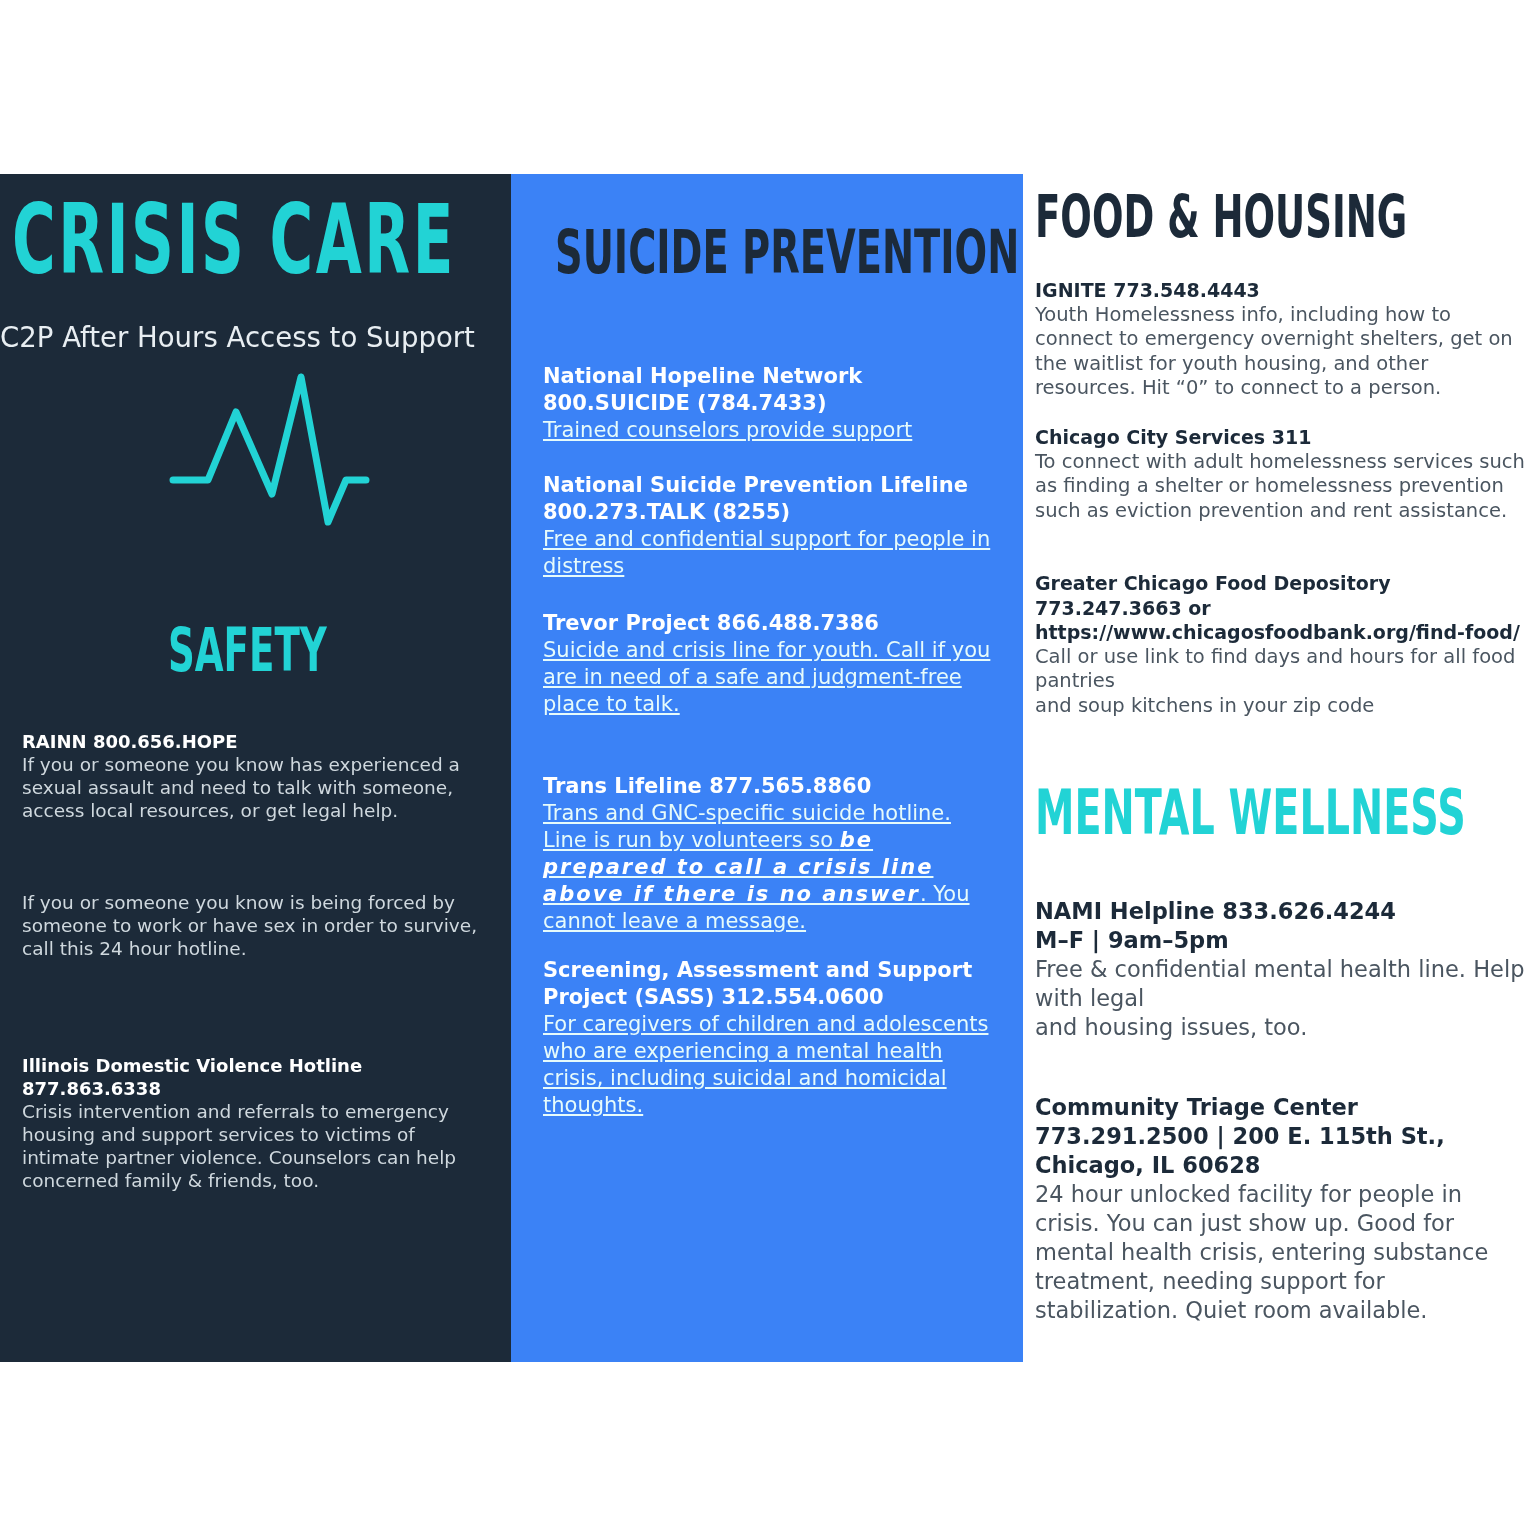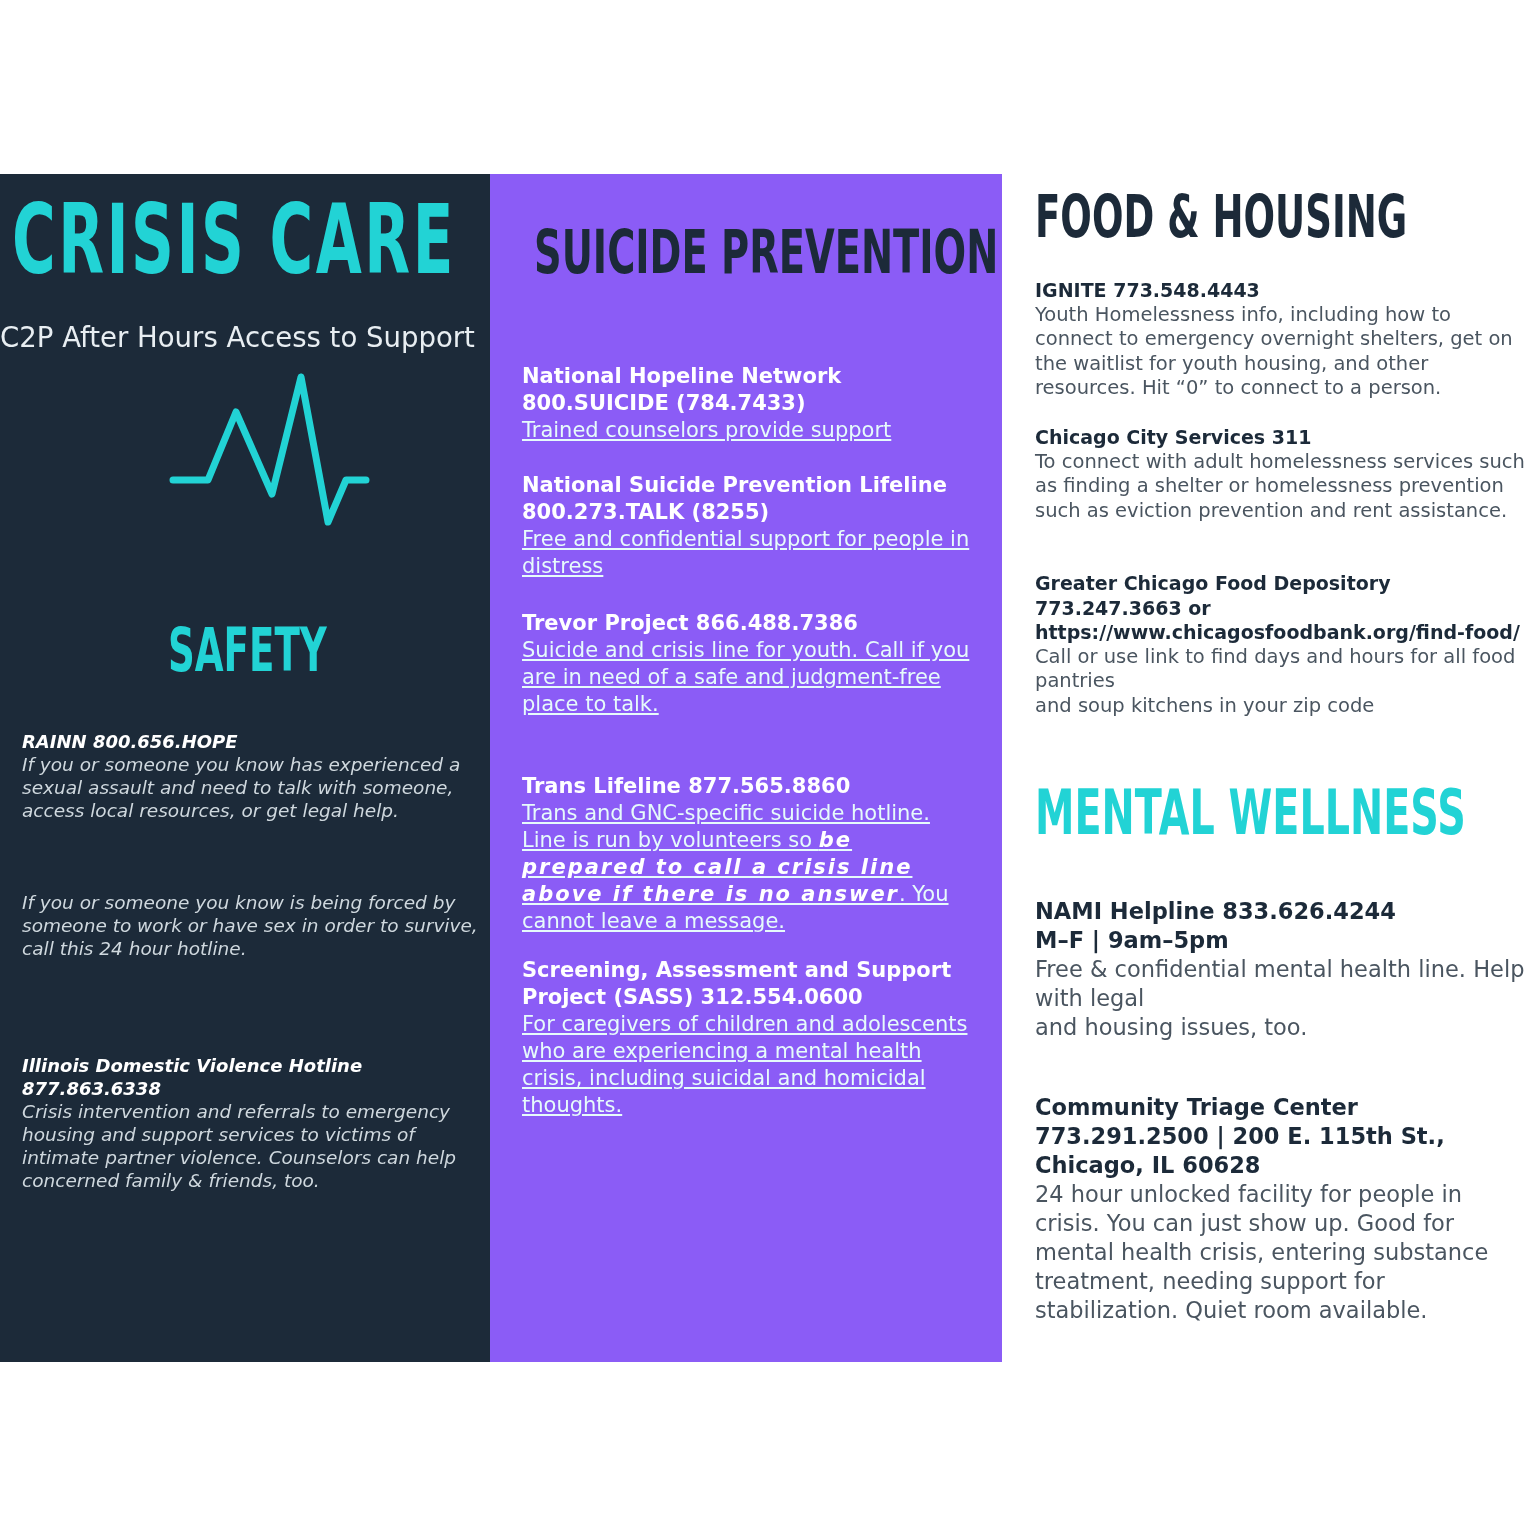--- a/index.html
+++ b/index.html
@@ -1,36 +1,36 @@
 <!DOCTYPE html>
 <html><head>
 <meta charset="utf-8">
 <style>
   html, body { margin:0; padding:0; }
   body { width:1536px; height:1536px; background:#ffffff; position:relative; overflow:hidden;
          font-family:"Liberation Sans", sans-serif; }
   .panel { position:absolute; top:174px; height:1188px; box-sizing:border-box; }
   #left { left:0; width:511px; background:#1c2a39; }
-  #mid { left:490px; width:512px; background:#8b5cf6; }
+  #mid { left:511px; width:512px; background:#3b82f6; }
   #right { left:1023px; width:597px; background:#ffffff; }
 
   .display { font-family:"DejaVu Sans", sans-serif; font-weight:bold; letter-spacing:0px;
              transform-origin:left top; white-space:nowrap; position:absolute; }
 
   #title { left:12px; top:18px; font-size:96px; color:#22d3d5; transform:scaleX(0.62); line-height:1; letter-spacing:4px; }
   #subtitle { position:absolute; left:0; top:146px; font-size:29px; color:#e8eef2; white-space:nowrap;
               font-family:"DejaVu Sans", sans-serif; font-weight:normal; transform:scaleX(0.95); transform-origin:left top; }
   #pulse { position:absolute; left:168px; top:198px; }
   #safety-title { left:168px; top:446px; font-size:60px; color:#22d3d5; transform:scaleX(0.62); line-height:1; }
 
   .entry { position:absolute; width:480px; }
   .entry .h { font-family:"DejaVu Sans", sans-serif; font-weight:bold; font-size:19px; line-height:23px; }
   .entry .d { font-family:"DejaVu Sans", sans-serif; font-size:19px; line-height:23px; }
 
-  #left .entry { left:22px; width:475px;font-style:italic; }
+  #left .entry { left:22px; width:475px; }
   #left .entry .h { color:#ffffff; font-size:18px; line-height:23px; }
   #left .entry .d { color:#cfd8de; font-size:18.5px; line-height:23px; }
 
   #sp-title { left:44px; top:48px; font-size:60px; color:#1c2a39; transform:scaleX(0.64); line-height:1; }
   #mid .entry { left:32px; width:450px;margin-top:45px; }
   #mid .entry .h { color:#ffffff; font-size:21px; line-height:27px; }
   #mid .entry .d { color:#e6fbfb; font-size:21px; line-height:27px;text-decoration:underline; }
   #mid .entry .d em { font-style:italic; font-weight:bold; color:#ffffff; letter-spacing:2px; }
 
   #fh-title { left:12px; top:14px; font-size:58px; color:#1c2a39; transform:scaleX(0.64); line-height:1; }

